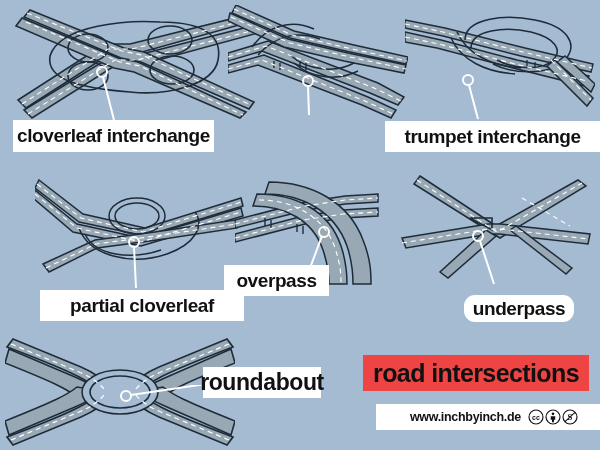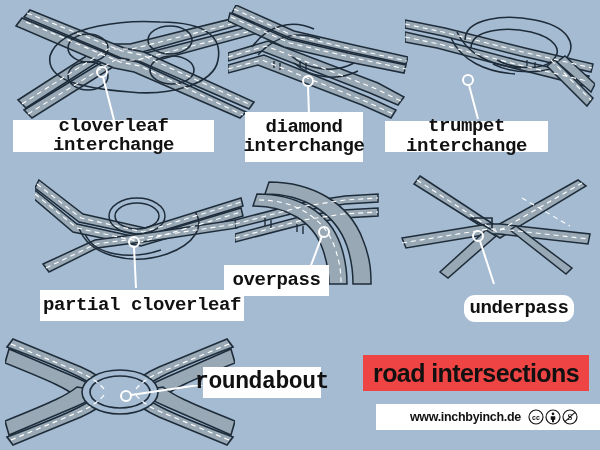--- a/index.html
+++ b/index.html
@@ -18,34 +18,34 @@
   .diagram {
     position: absolute;
   }
   .diagram svg { display: block; }
 
   
   .label-box {
     position: absolute;
     background: #ffffff;
     color: #111111;
-    font-family: Liberation Mono, monospace;
+    font-family: Liberation Sans, sans-serif;
     font-weight: bold;
     letter-spacing: -0.4px;
     line-height: 1.02;
     display: flex;
     align-items: center;
     justify-content: center;
     text-align: center;
     box-sizing: border-box;
     white-space: pre-line;
   }
   .lb-cloverleaf   { left: 13px;  top: 120px; width: 201px; height: 32px; font-size: 19px; }
   .lb-diamond      { left: 245px; top: 112px; width: 118px; height: 50px; font-size: 19px; }
-  .lb-trumpet      { left: 385px; top: 121px; width: 163px; height: 31px; font-size: 19px; }
+  .lb-trumpet      { left: 385px; top: 121px; width: 215px; height: 31px; font-size: 19px; }
   .lb-partialclov  { left: 40px;  top: 290px; width: 204px; height: 31px; font-size: 19px; }
   .lb-overpass     { left: 224px; top: 265px; width: 105px; height: 31px; font-size: 19px; }
   .lb-underpass    { left: 464px; top: 295px; width: 110px; height: 27px; font-size: 19px; border-radius: 11px; }
   .lb-roundabout   { left: 203px; top: 367px; width: 118px; height: 31px; font-size: 23px; }
 
   
   .title-box {
     position: absolute;
     left: 363px; top: 355px;
     width: 226px; height: 36px;
@@ -149,22 +149,20 @@
         <path d="M6 4 L64 30 L124 44 L179 56"></path>
       </g>
     </svg>
   </div>
 
   <svg class="leader" style="left:296px; top:75px; width:30px; height:45px;">
     <circle cx="12" cy="6" r="5" fill="none" stroke="#ffffff" stroke-width="2"></circle>
     <line x1="12" y1="11" x2="13" y2="40" stroke="#ffffff" stroke-width="2"></line>
   </svg>
 
-  <div class="label-box lb-diamond">diamond
-interchange</div>
 
   <div class="diagram" style="left:405px; top:10px;">
     <svg width="190" height="110" viewBox="0 0 190 110">
       <g stroke="#1e2c3a" stroke-width="1.5">
 
         <path d="M0 10 L40 18 L120 38 L188 54 L186 62 L116 46 L38 26 L0 18 Z" fill="#98a8b4"></path>
         <path d="M0 22 L36 30 L112 50 L184 66 L180 76 L108 58 L32 38 L0 32 Z" fill="#98a8b4"></path>
 
         <path d="M60 30 C60 8 100 4 130 10 C162 16 174 34 160 50 C144 66 108 64 88 54" fill="none"></path>
         <path d="M66 38 C66 20 100 16 126 22 C150 28 158 40 148 50 C136 62 106 58 92 50" fill="none"></path>

